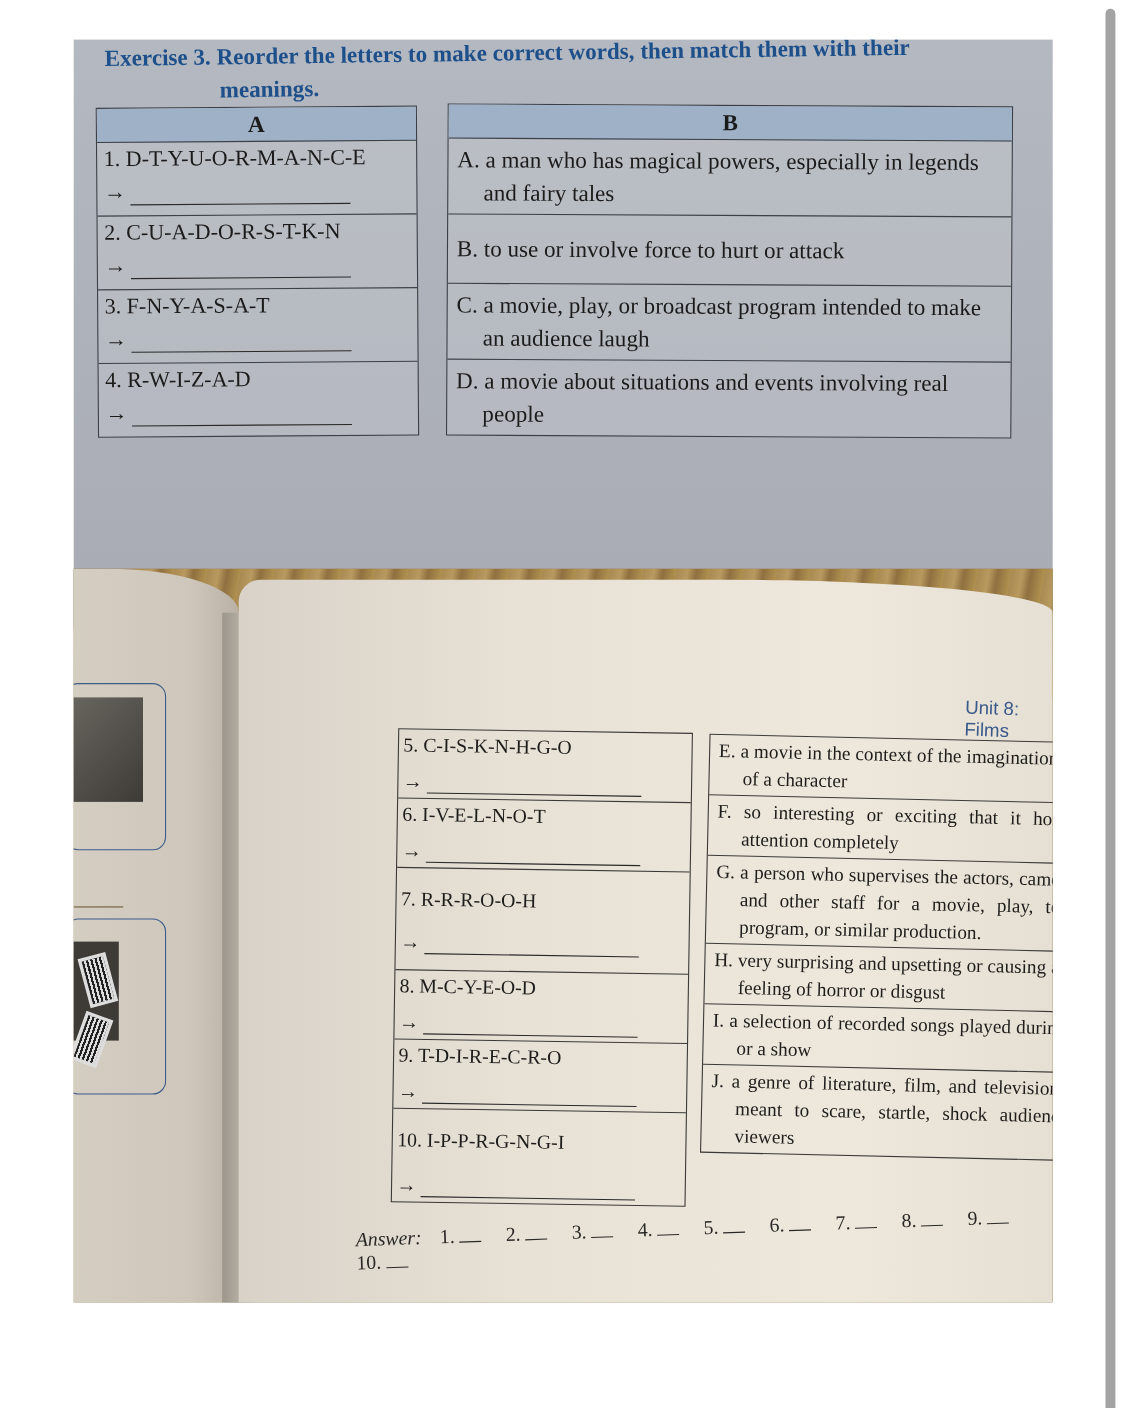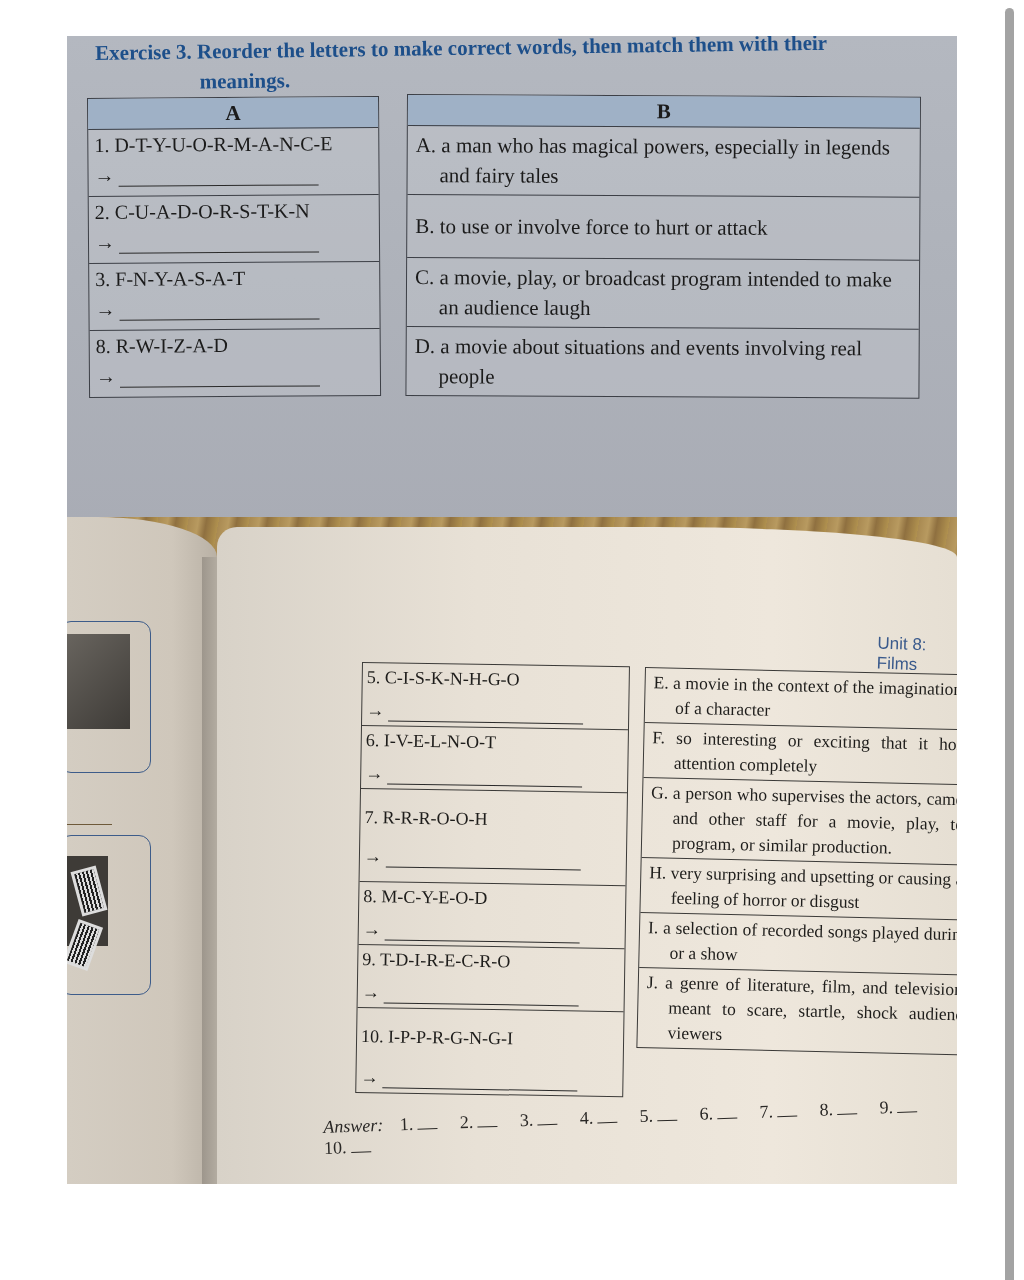--- a/index.html
+++ b/index.html
@@ -109,21 +109,21 @@
     </div>
     <div class="row">
       <span class="word">2. C-U-A-D-O-R-S-T-K-N</span>
       <span class="answer"><span>→</span><span class="blank"></span></span>
     </div>
     <div class="row">
       <span class="word">3. F-N-Y-A-S-A-T</span>
       <span class="answer"><span>→</span><span class="blank"></span></span>
     </div>
     <div class="row">
-      <span class="word">8. R-W-I-Z-A-D</span>
+      <span class="word">4. R-W-I-Z-A-D</span>
       <span class="answer"><span>→</span><span class="blank"></span></span>
     </div>
   </div>
 
   <div class="tbl tblB">
     <div class="head">B</div>
     <div class="row">A. a man who has magical powers, especially in legends and fairy tales</div>
     <div class="row r2">B. to use or involve force to hurt or attack</div>
     <div class="row">C. a movie, play, or broadcast program intended to make an audience laugh</div>
     <div class="row">D. a movie about situations and events involving real people</div>

